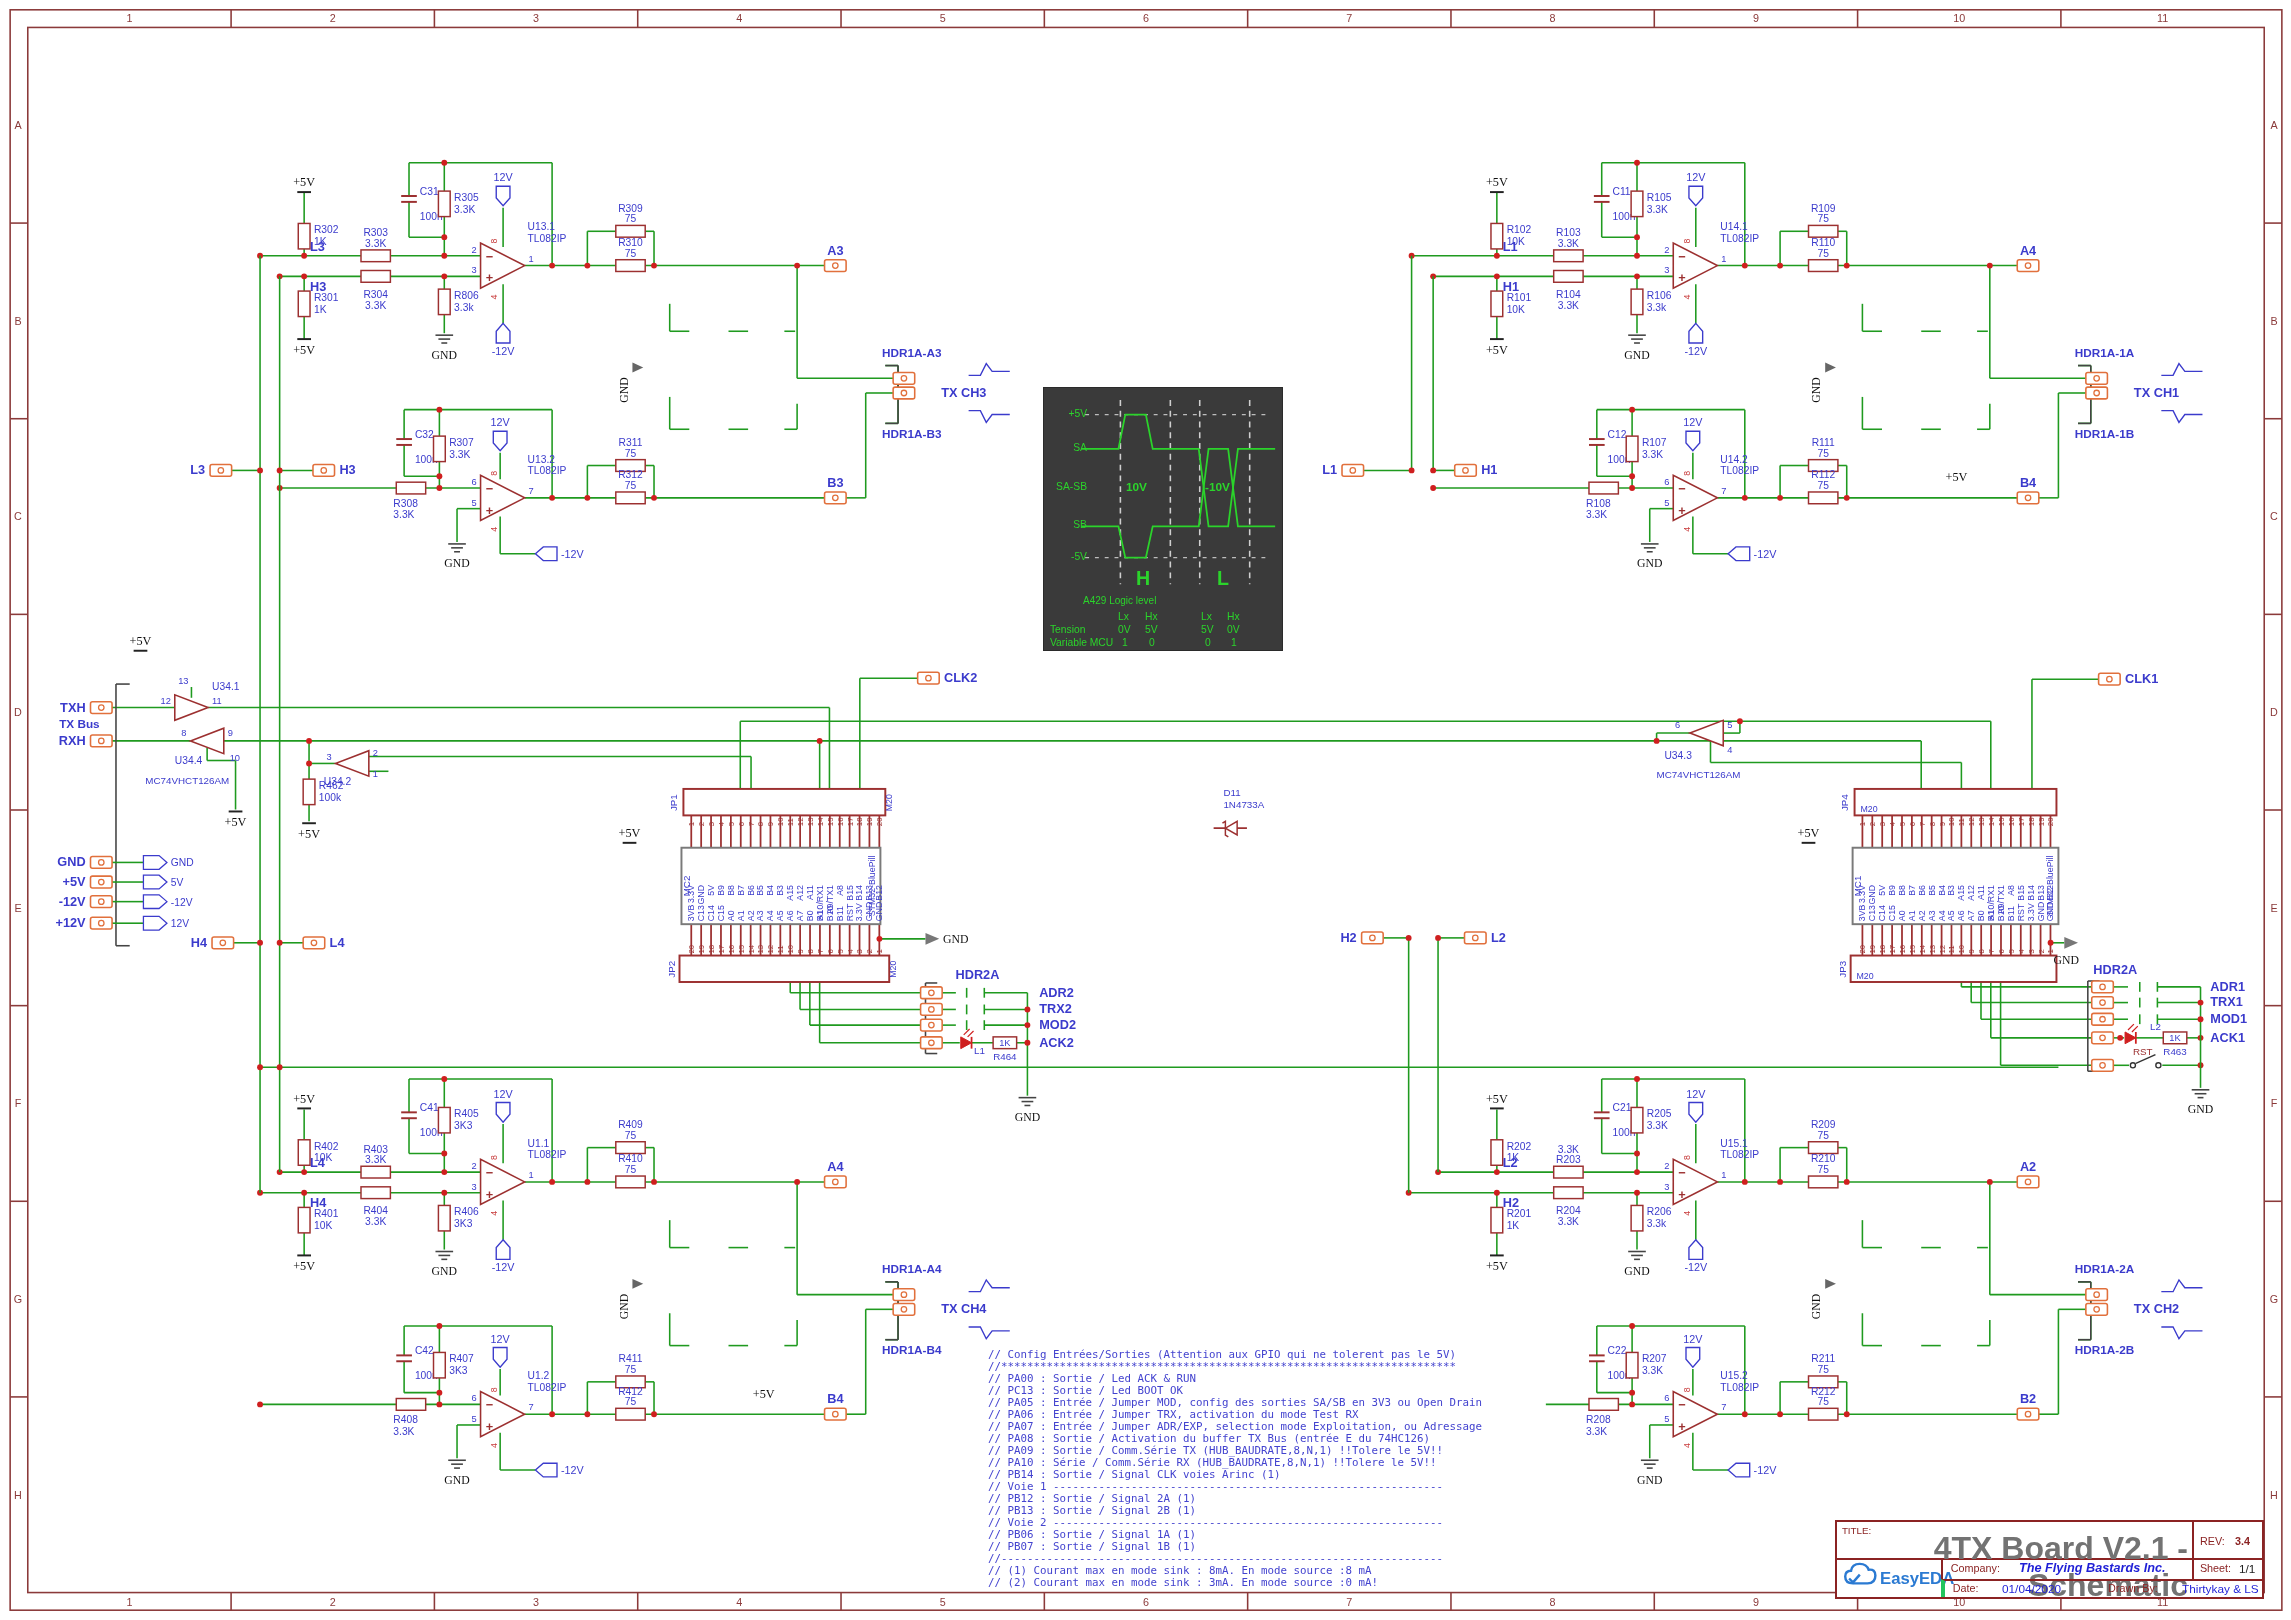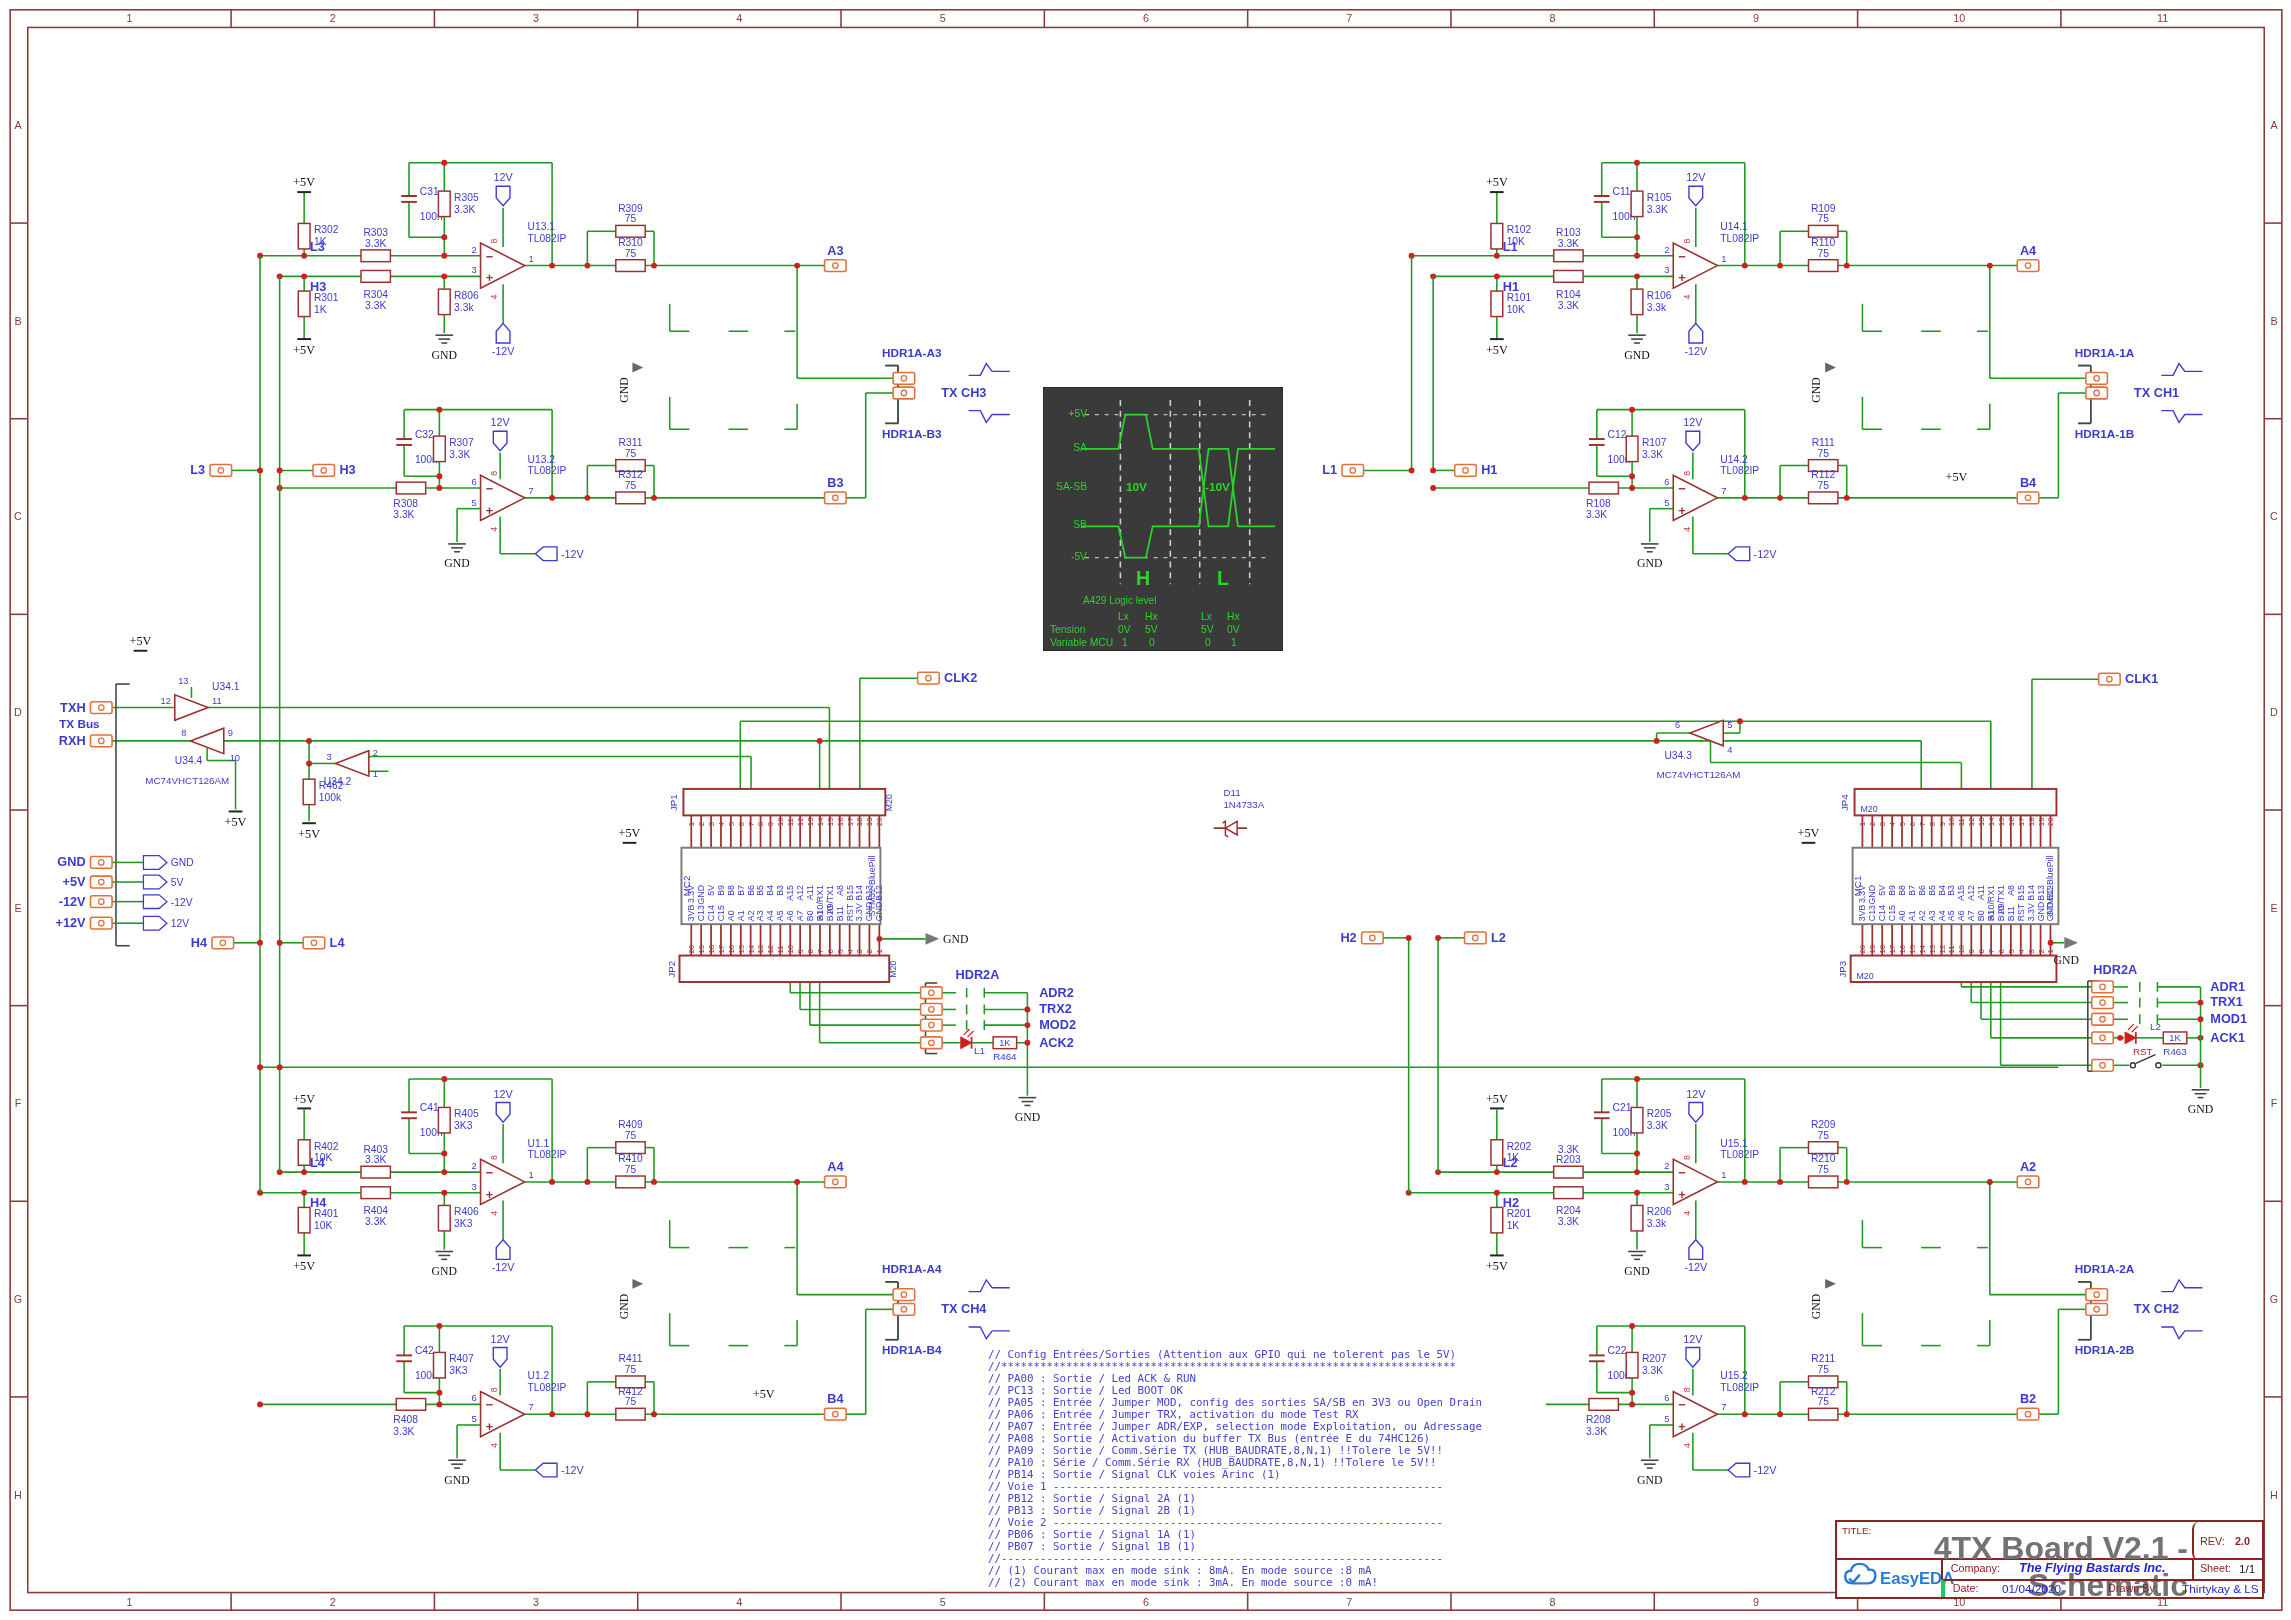--- a/index.html
+++ b/index.html
@@ -17,21 +17,21 @@
   
   #notes{position:absolute;left:988px;top:1349px;width:598px;color:#4343cf;font-family:"DejaVu Sans Mono",monospace;font-size:10.8px;line-height:12px;}
   #notes div{white-space:pre;}
   
   #tb{position:absolute;left:1835px;top:1520px;width:429px;height:79px;border:2.5px solid #8b2323;background:#fff;box-sizing:border-box;padding-left:21px;}
   #tb div{position:absolute;box-sizing:border-box;}
   #tb .lab{color:#8b2323;font-size:10.8px;}
   #tb .val{color:#1f1fd6;font-size:11.8px;}
   #tb .r1{left:0;top:0;right:0;height:38px;border-bottom:2px solid #8b2323;}
   #tb .title{left:7.8px;right:74px;top:7.8px;text-align:right;font-size:32px;font-weight:bold;color:#737373;}
-  #tb .rev{left:355px;top:0;width:70px;height:38px;border-left:2px solid #8b2323;border-radius:7px;}
+  #tb .rev{left:355px;top:0;width:70px;height:38px;border-left:2px solid #8b2323;}
   #tb .logo{left:0;top:38px;width:104px;height:36px;}
   #tb .mid{left:104px;top:38px;right:0;height:32px;border-left:2px solid #8b2323;}
   #tb .bot{left:104px;top:57px;right:0;height:17.6px;border-top:2px solid #8b2323;border-left:4px solid #22c55e;}
   #tb .sheet{left:355px;top:38px;width:70px;height:18.6px;border-left:2px solid #8b2323;}
 </style>
 </head>
 <body>
 
 <div id="canvas">
   <svg id="schem" width="2292" height="1620" viewBox="0 0 2338 1653">
@@ -1514,21 +1514,21 @@
     </div>
 
   
   <div id="tb">
     <div class="r1">
       <span class="lab" style="position:absolute;left:4.9px;top:2.9px;font-size:9.8px">TITLE:</span>
       <div class="title">4TX Board V2.1 - Schematic</div>
     </div>
     <div class="rev">
       <span class="lab" style="position:absolute;left:5.9px;top:12.7px">REV:</span>
-      <span class="lab" style="position:absolute;left:41px;top:12.7px;font-weight:bold">2.0</span>
+      <span class="lab" style="position:absolute;left:41px;top:12.7px;font-weight:bold">3.4</span>
     </div>
     <div class="logo">
       <svg width="104" height="36" viewBox="0 0 106 37">
         <path d="M16 24 q-8 0 -8 -7 q0 -6 6 -6 q1 -7 9 -7 q7 0 9 6 q7 -1 7 6 q0 8 -8 8 z" fill="none" stroke="#2b7ad2" stroke-width="2.5"></path>
         <path d="M12 19 l4 4 l7 -8" fill="none" stroke="#2b7ad2" stroke-width="2.5"></path>
       </svg>
       <span style="position:absolute;left:43px;top:8.8px;color:#2b7ad2;font-size:16.7px;font-weight:bold">EasyEDA</span>
     </div>
     <div class="mid">
       <span class="lab" style="position:absolute;left:7.8px;top:2px">Company:</span>

